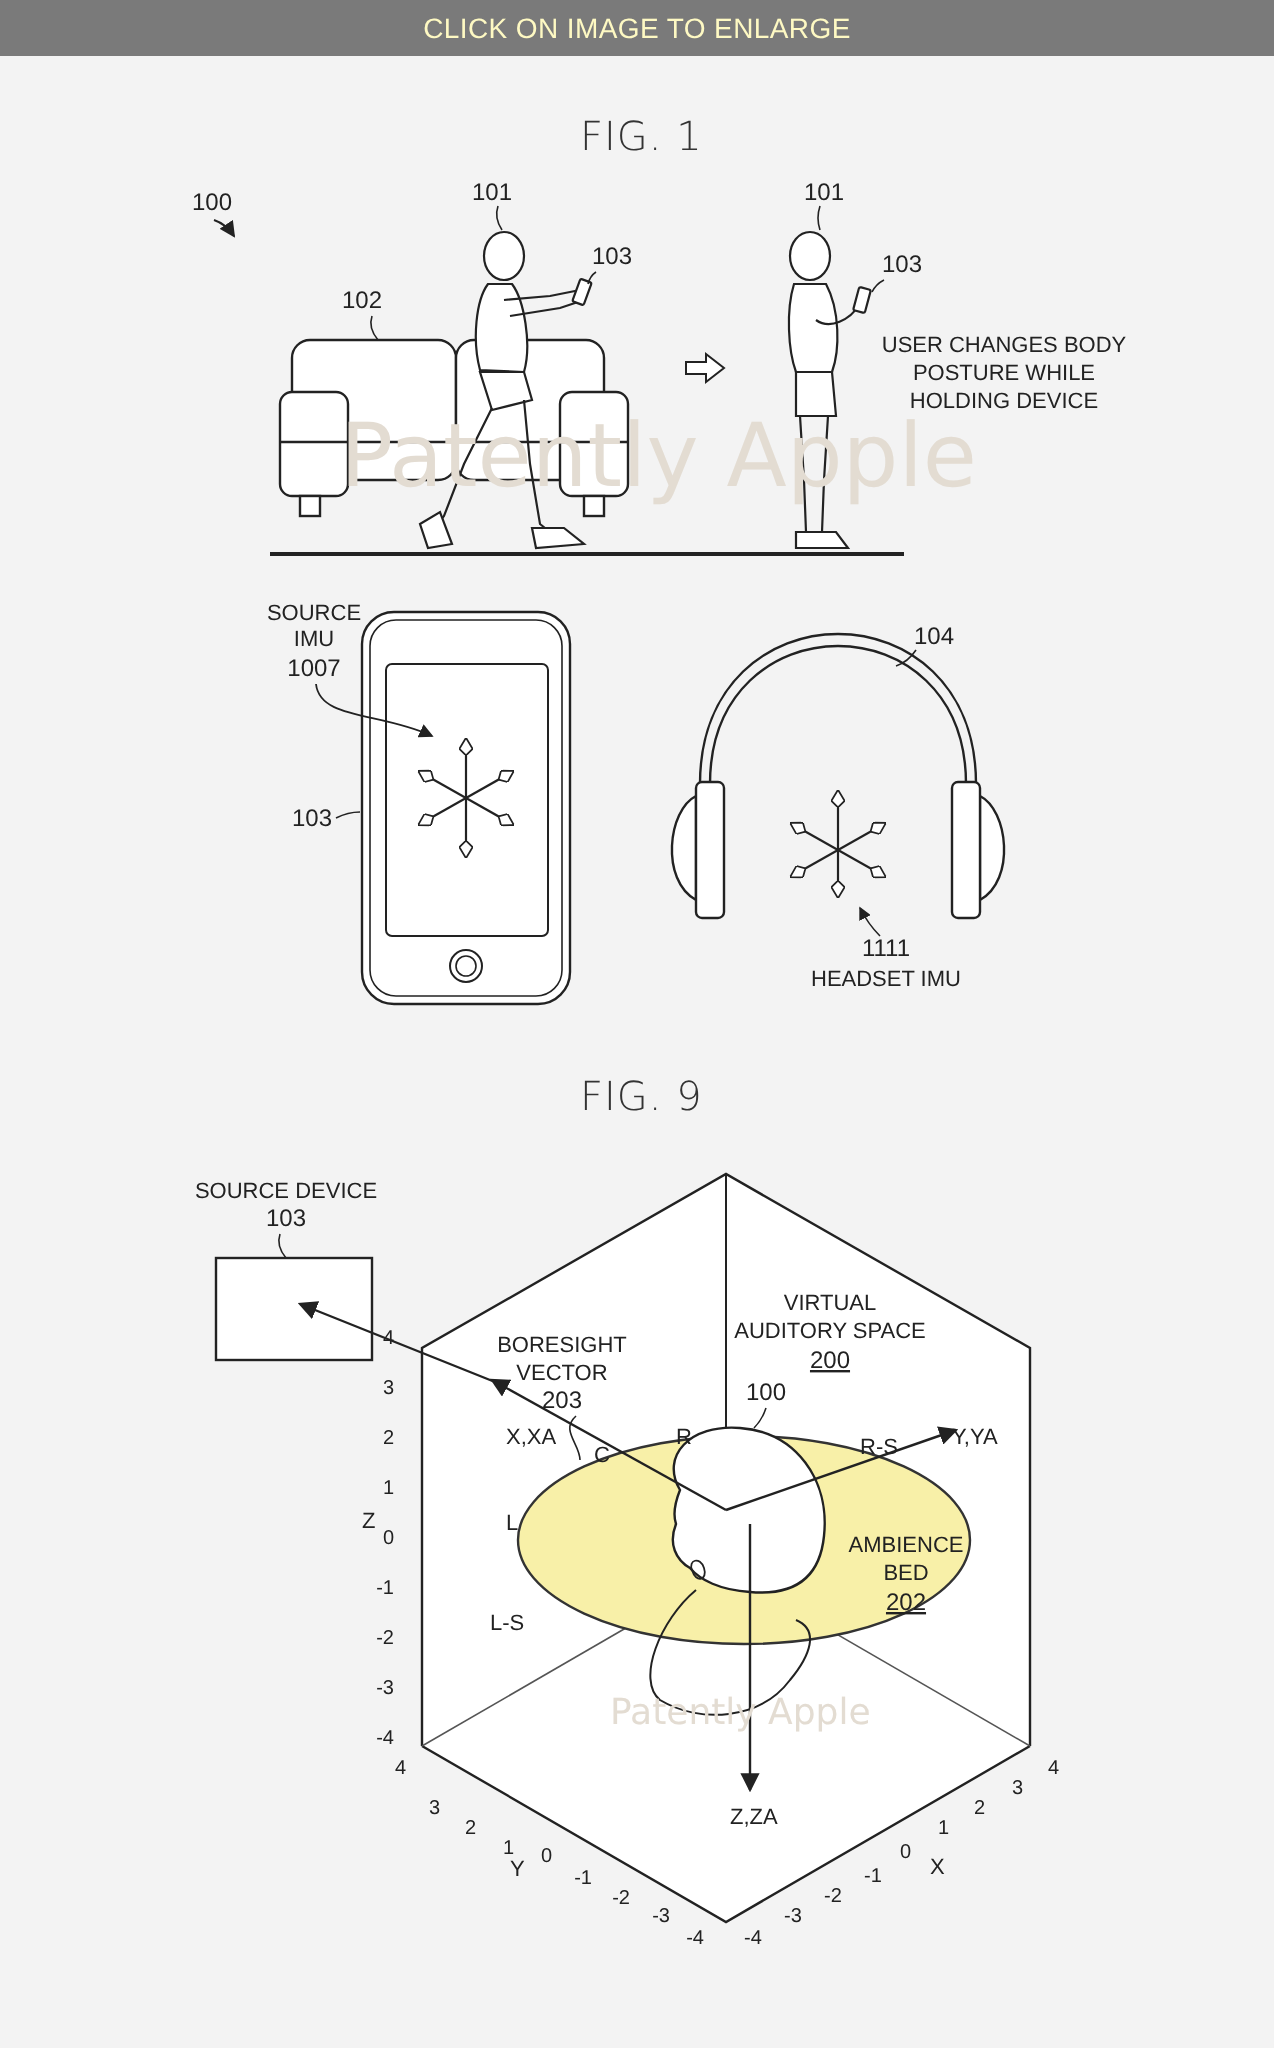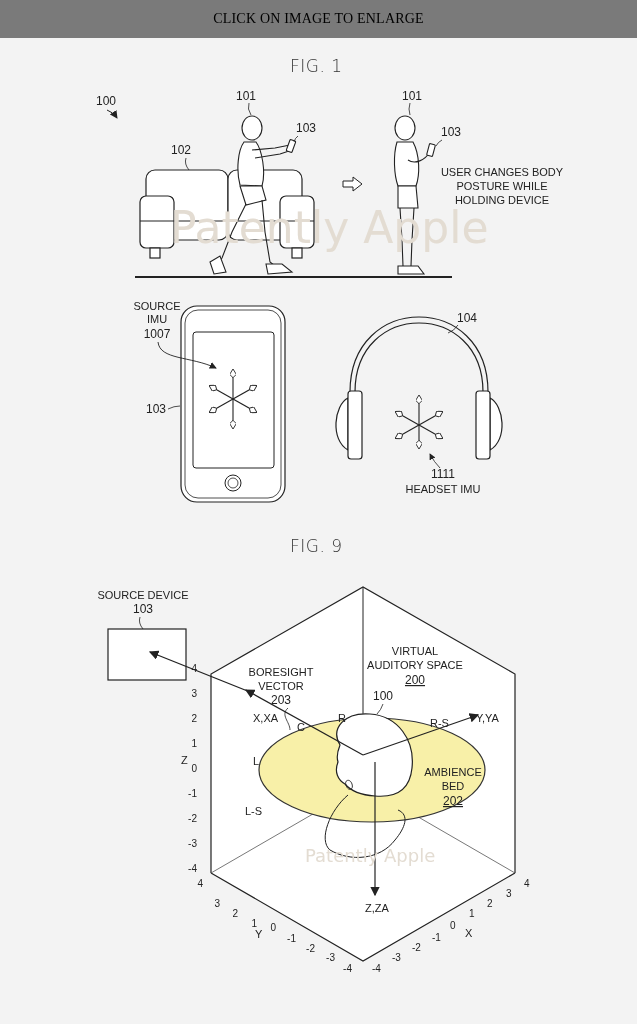--- a/index.html
+++ b/index.html
@@ -3,29 +3,29 @@
 <meta charset="utf-8">
 <style>
   html, body { margin: 0; padding: 0; }
   body {
     width: 637px; height: 1024px; overflow: hidden;
     background: #f3f3f3;
     font-family: "Liberation Sans", "DejaVu Sans", sans-serif;
     position: relative;
   }
   .banner {
-    position: absolute; left: 0; top: 0; width: 637px; height: 38px;
-    background: #7a7a7a; color: #000000;
-    font-family: Liberation Serif, serif; font-size: 14px; letter-spacing: 0.2px;
+    position: absolute; left: 0; top: 0; width: 637px; height: 28px;
+    background: #7a7a7a; color: #fef9c3;
+    font-family: Liberation Sans, sans-serif; font-size: 14px; letter-spacing: 0.2px;
     display: flex; align-items: center; justify-content: center;
     cursor: pointer;
   }
   .fig-title {
     position: absolute; font-family: "DejaVu Sans", sans-serif;
-    font-size: 17px; color: #333; font-weight: 300; letter-spacing: 0.5px;
+    font-size: 20px; color: #333; font-weight: 300; letter-spacing: 0.5px;
   }
   svg.drawing { position: absolute; left: 0; top: 0; }
   svg text { font-family: "Liberation Sans", sans-serif; fill: #222; }
   .lbl { font-size: 11px; }
   .num { font-size: 12px; }
   .tick { font-size: 10px; }
   .wm { font-family: "DejaVu Sans", sans-serif; fill: #e3dcd2; }
 </style>
 </head>
 <body>

